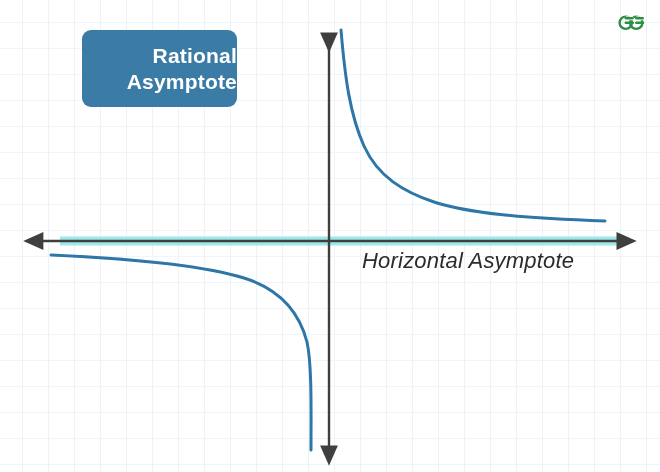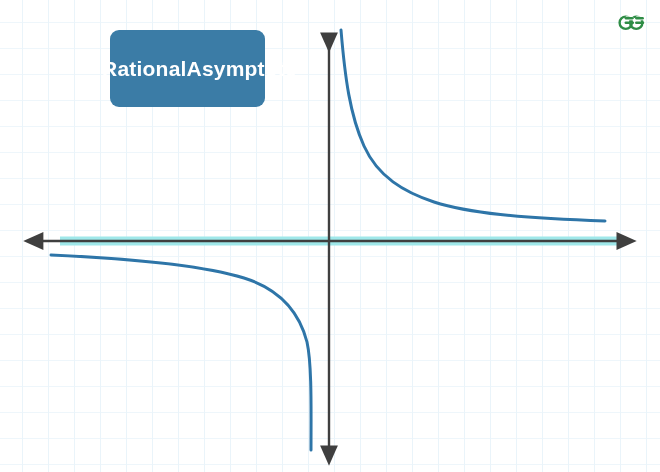--- a/index.html
+++ b/index.html
@@ -32,26 +32,25 @@
   }
   #label-box {
     position: absolute;
     left: 82px;
     top: 30px;
     width: 155px;
     height: 77px;
     border-radius: 9px;
     background: #3b7ca6;
     display: flex;
-    flex-direction: row;
-    align-items: center;
+    flex-direction: column;
+    align-items: flex-end;
     justify-content: center;
     padding-left: 24px;
     box-sizing: border-box;
-    margin-left: 28px;
   }
   #label-box .line {
     color: #ffffff;
     font-size: 21px;
     font-weight: bold;
     line-height: 26px;
     letter-spacing: 0.2px;
     white-space: nowrap;
   }
   #asymptote-caption {
@@ -108,20 +107,21 @@
              C 140,259 205,266 244,278
              C 279,289 299,311 307,342
              C 312,365 311,410 311,450" fill="none" stroke="#2e75a8" stroke-width="3" stroke-linecap="round"></path>
   </svg>
 
   <div id="label-box">
     <div class="line">Rational</div>
     <div class="line">Asymptote</div>
   </div>
 
+  <div id="asymptote-caption">Horizontal Asymptote</div>
 
   <svg id="logo" viewBox="0 0 40 28">
     <g fill="none" stroke="#2f8d46" stroke-width="3.2" stroke-linecap="round">
       <circle cx="13" cy="15" r="8.2"></circle>
       <circle cx="27" cy="15" r="8.2"></circle>
       <path d="M 13,15 L 22.5,15" stroke-width="3.2"></path>
       <path d="M 27,15 L 36,15" stroke-width="3.2"></path>
       <path d="M 5.2,9.6 A 8.2,8.2 0 0 1 20.5,9.6" stroke="none"></path>
     </g>
     <g fill="#ffffff">

